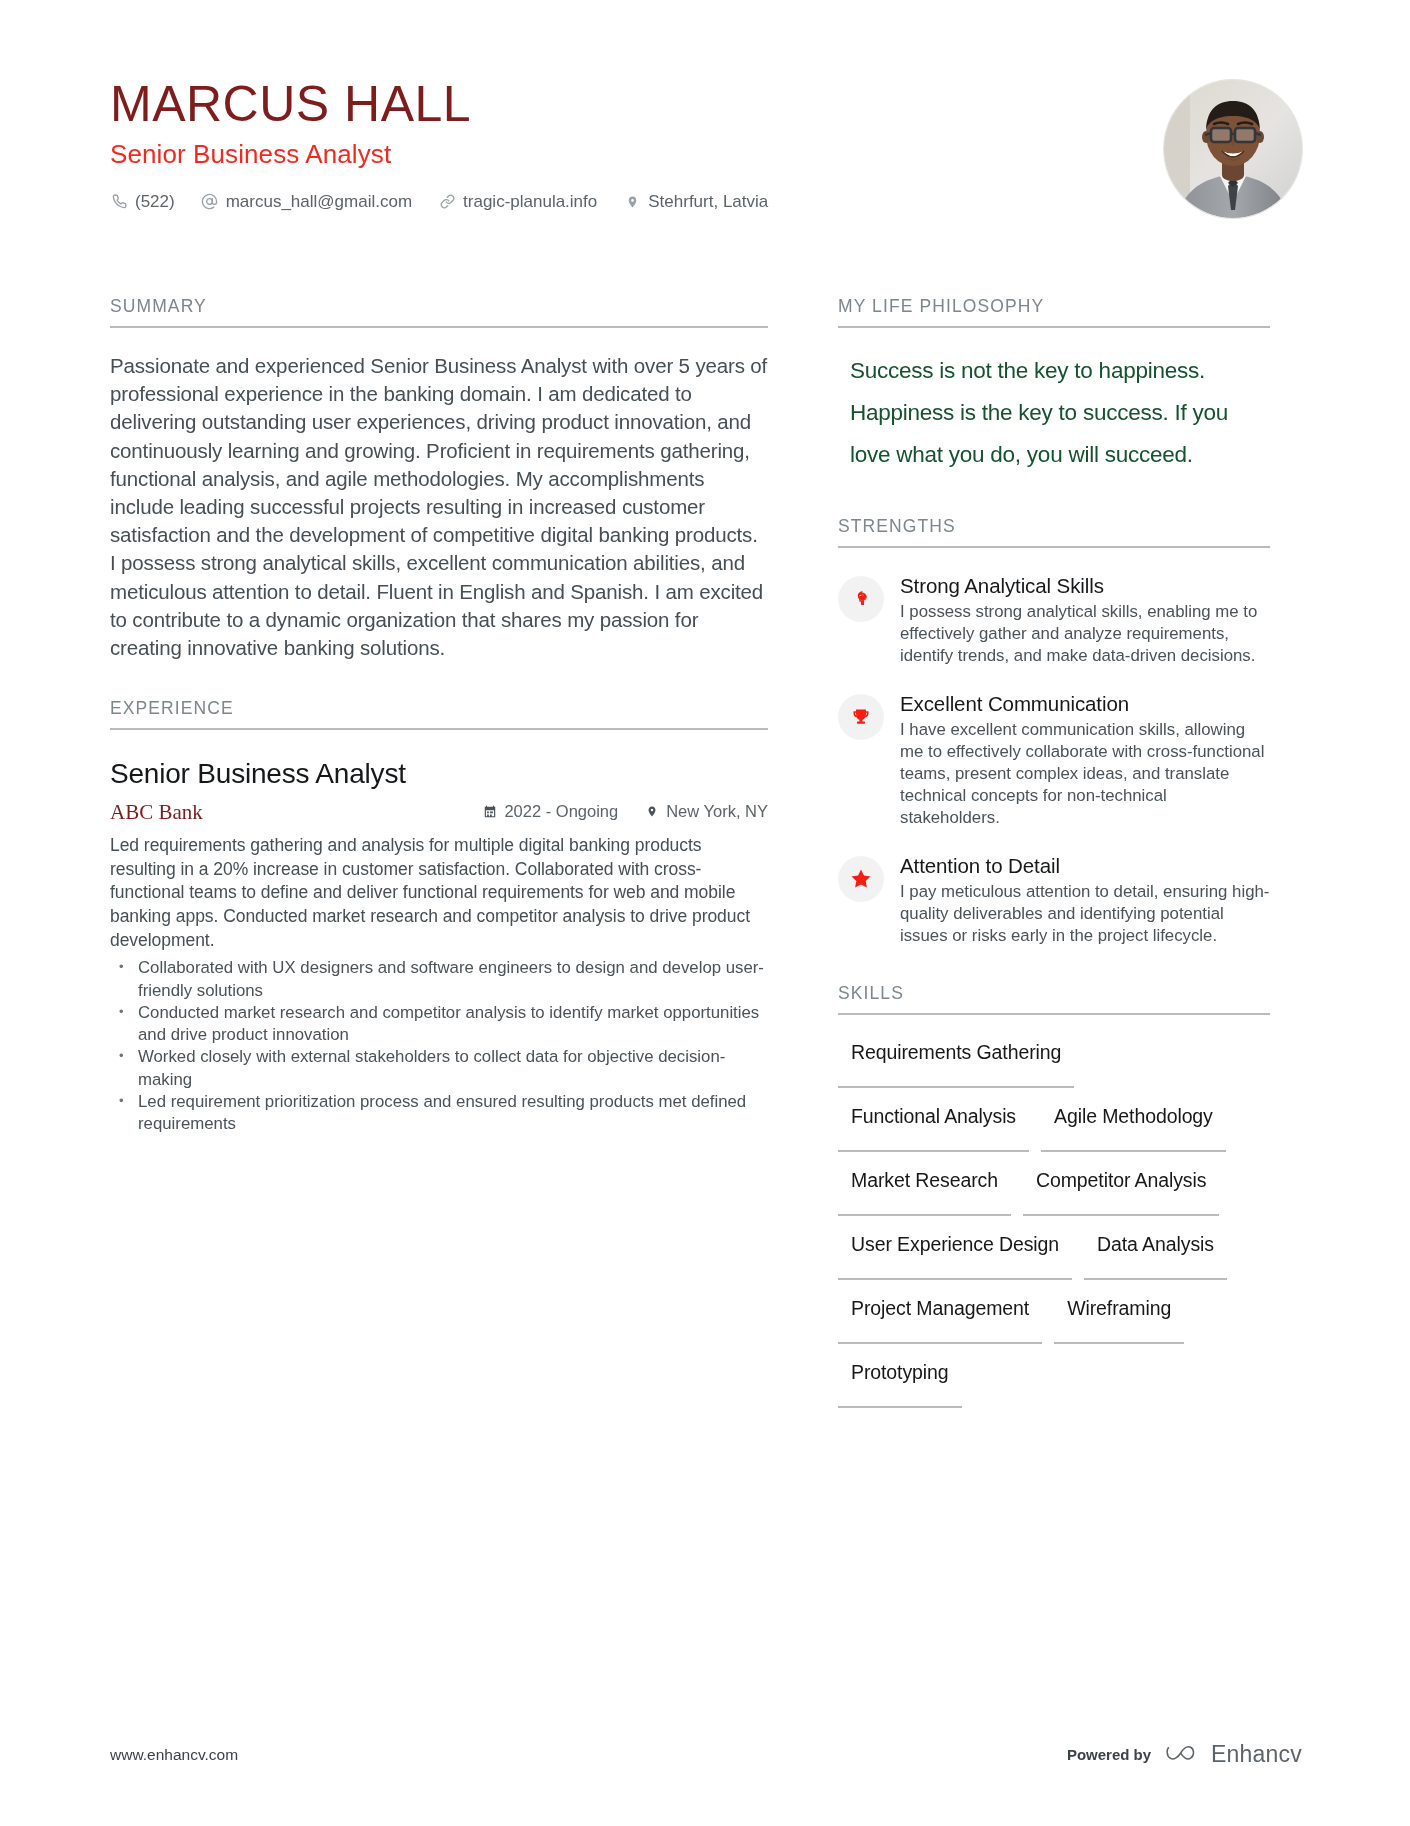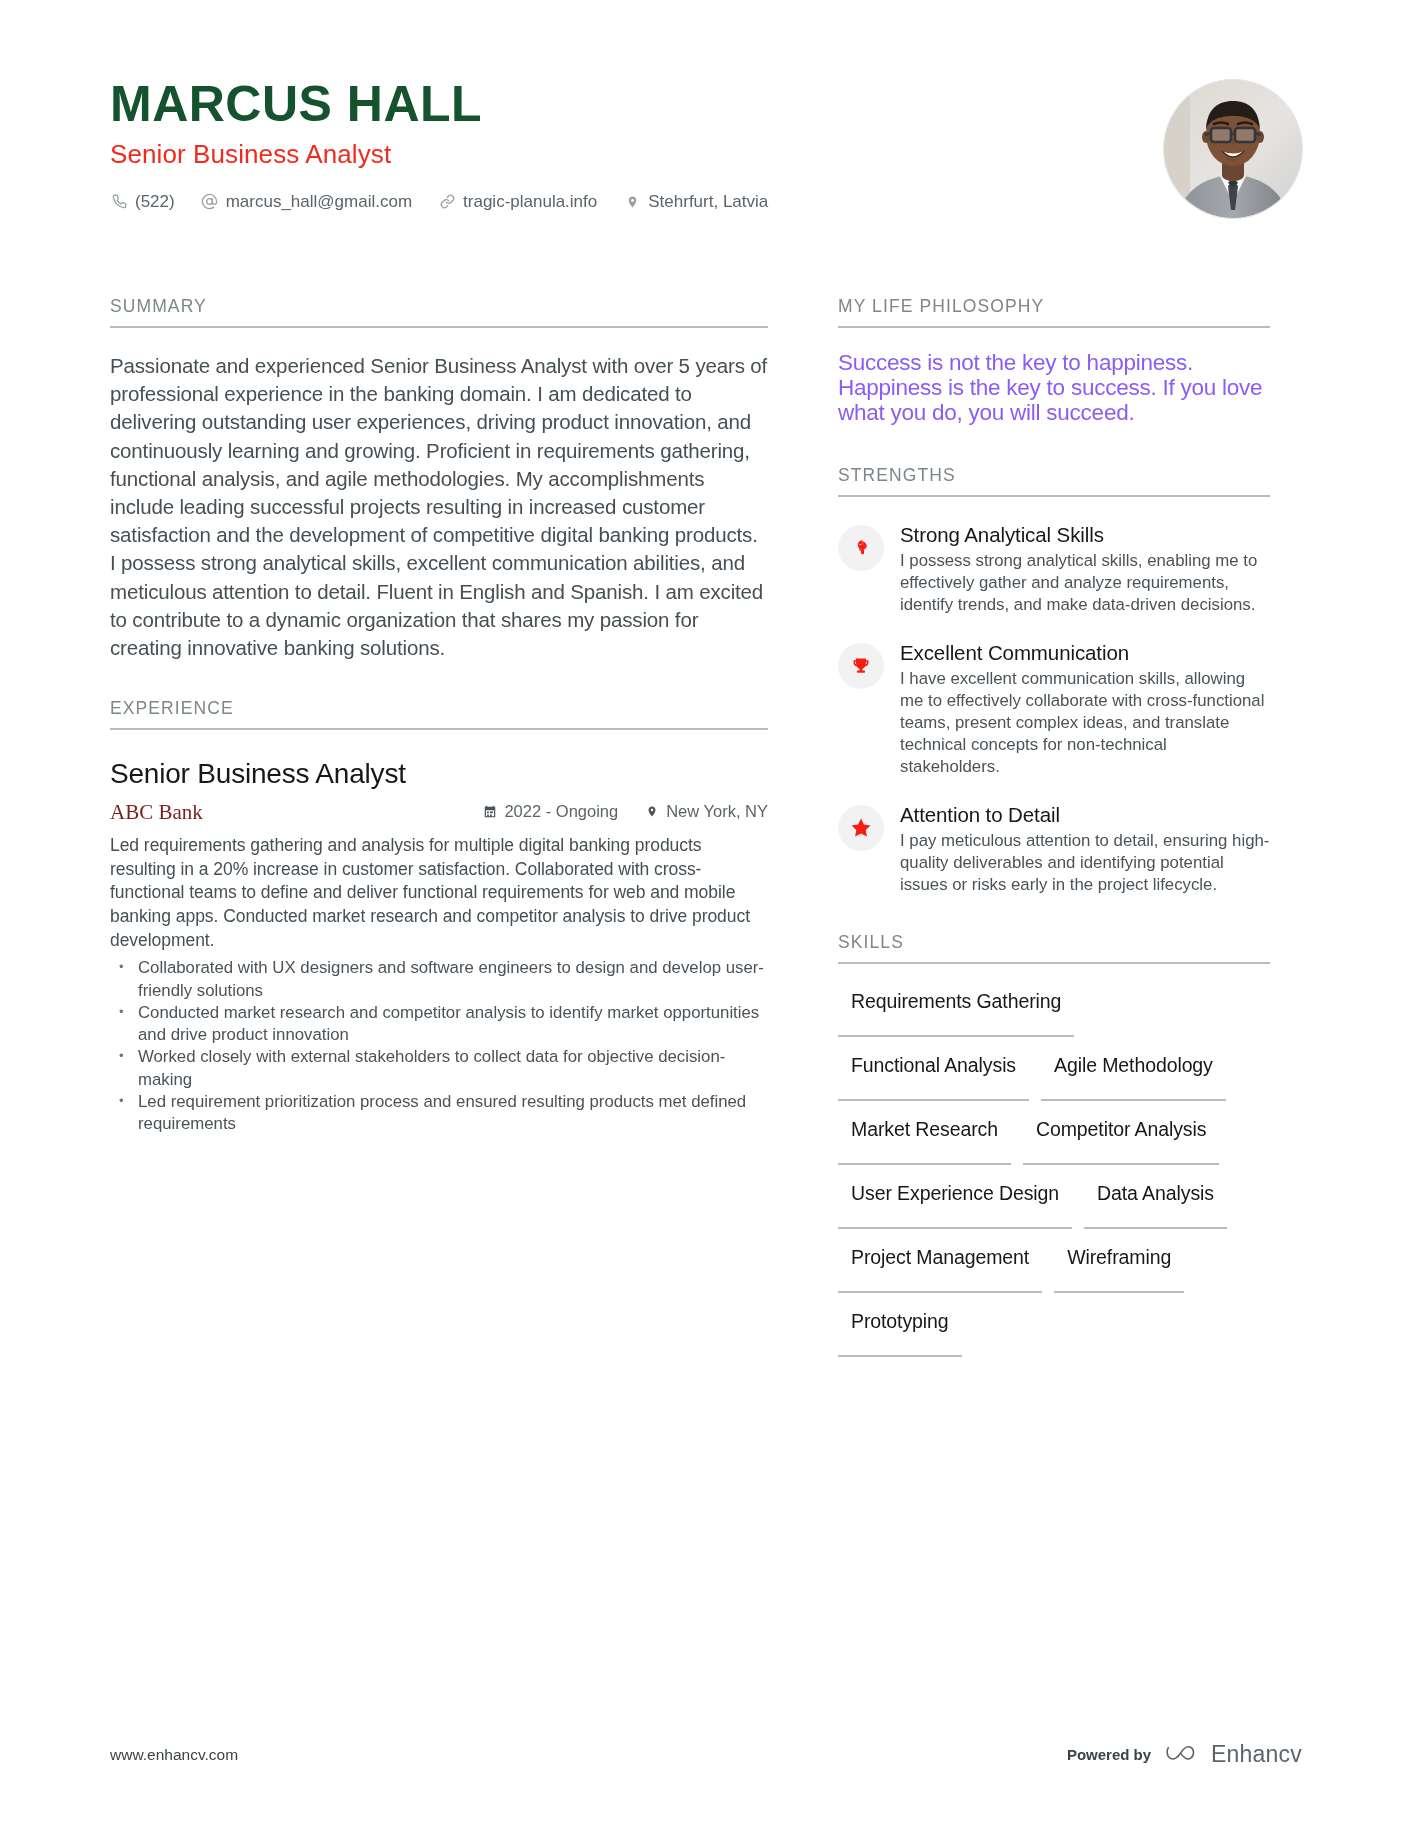--- a/index.html
+++ b/index.html
@@ -25,23 +25,23 @@
   
   .header {
     position: absolute;
     left: 110px;
     top: 78px;
     width: 1190px;
     height: 170px;
   }
   .name {
     font-size: 50px;
-    font-weight: 700;
+    font-weight: 400;
     letter-spacing: 0.5px;
-    color: #14532d;
+    color: #7f1d1d;
     line-height: 1.05;
     margin: 0;
     white-space: nowrap;
   }
   .jobtitle {
     font-size: 26px;
     color: #f02b1d;
     margin-top: 8px;
     font-weight: 400;
     letter-spacing: 0.1px;
@@ -186,23 +186,24 @@
     left: 9px;
     top: -1px;
     font-size: 13px;
     color: #6d757a;
   }
 
   
   .philosophy-text {
     margin-top: 22px;
     font-size: 22.5px;
-    line-height: 25px;
-    color: #8b5cf6;
+    line-height: 42px;
+    color: #14532d;
     letter-spacing: -0.25px;
+    margin-left: 12px;
   }
 
   
   .strengths { margin-top: 26px; }
   .strength {
     display: flex;
     align-items: flex-start;
     margin-bottom: 26px;
   }
   .strength-icon {

